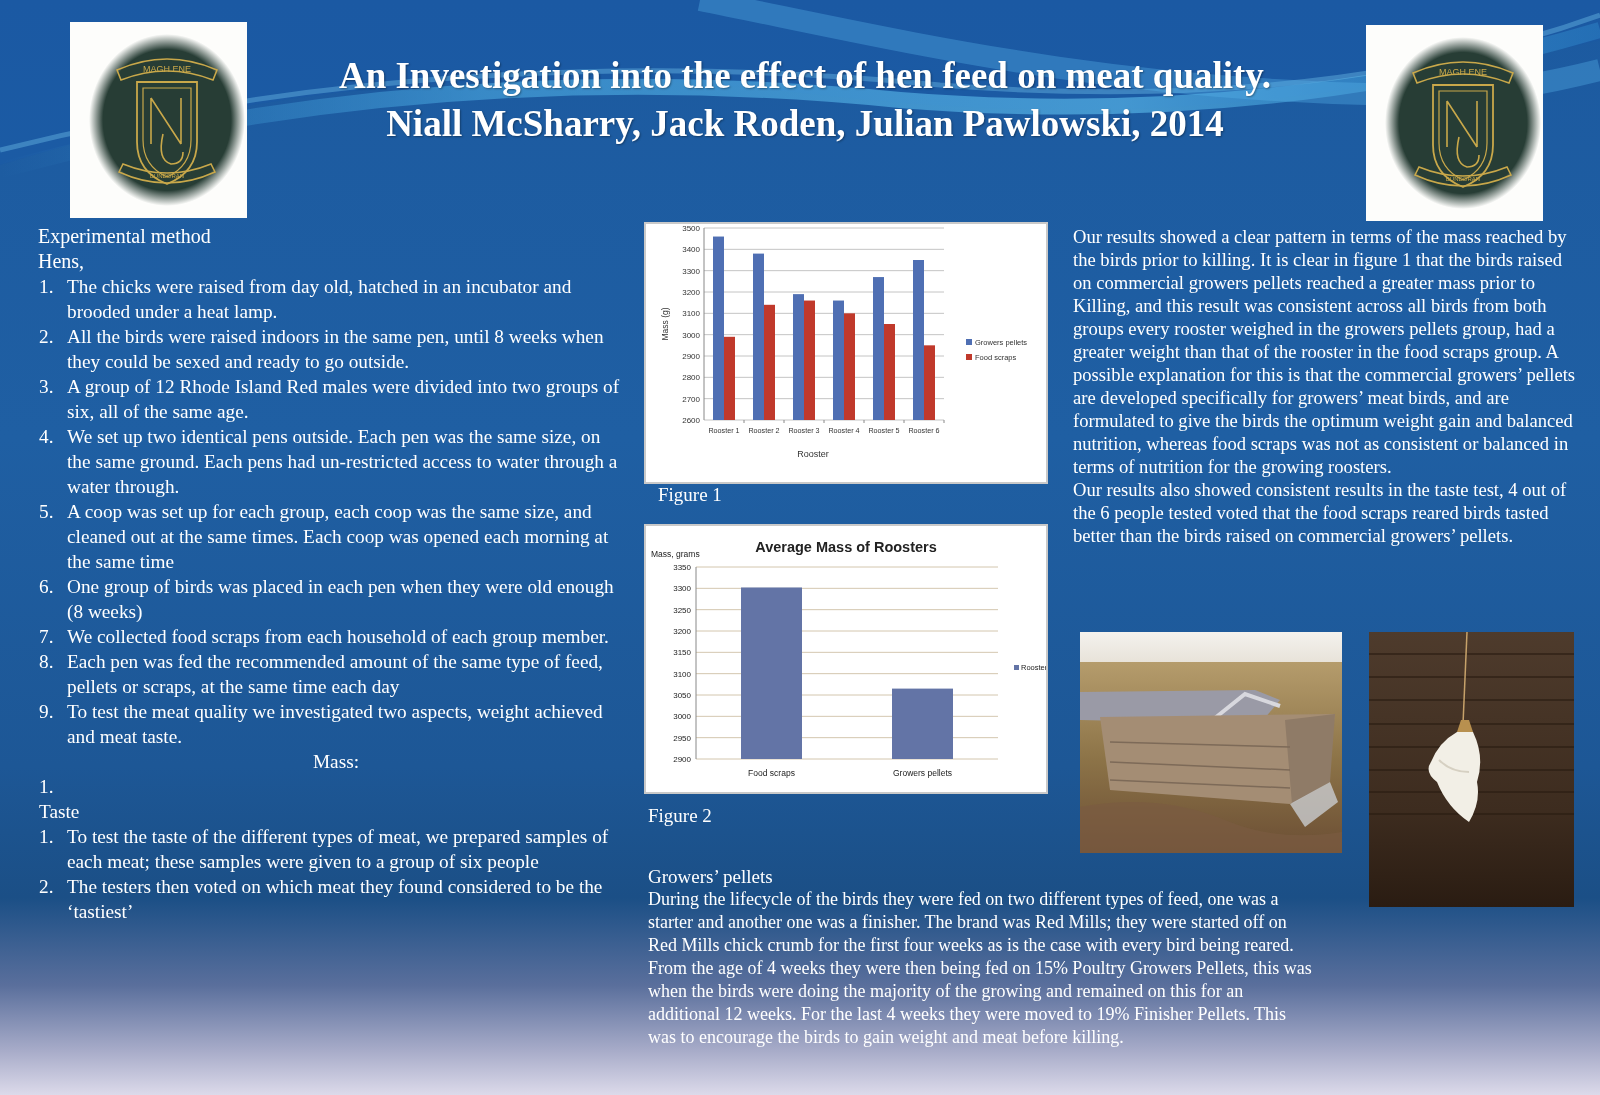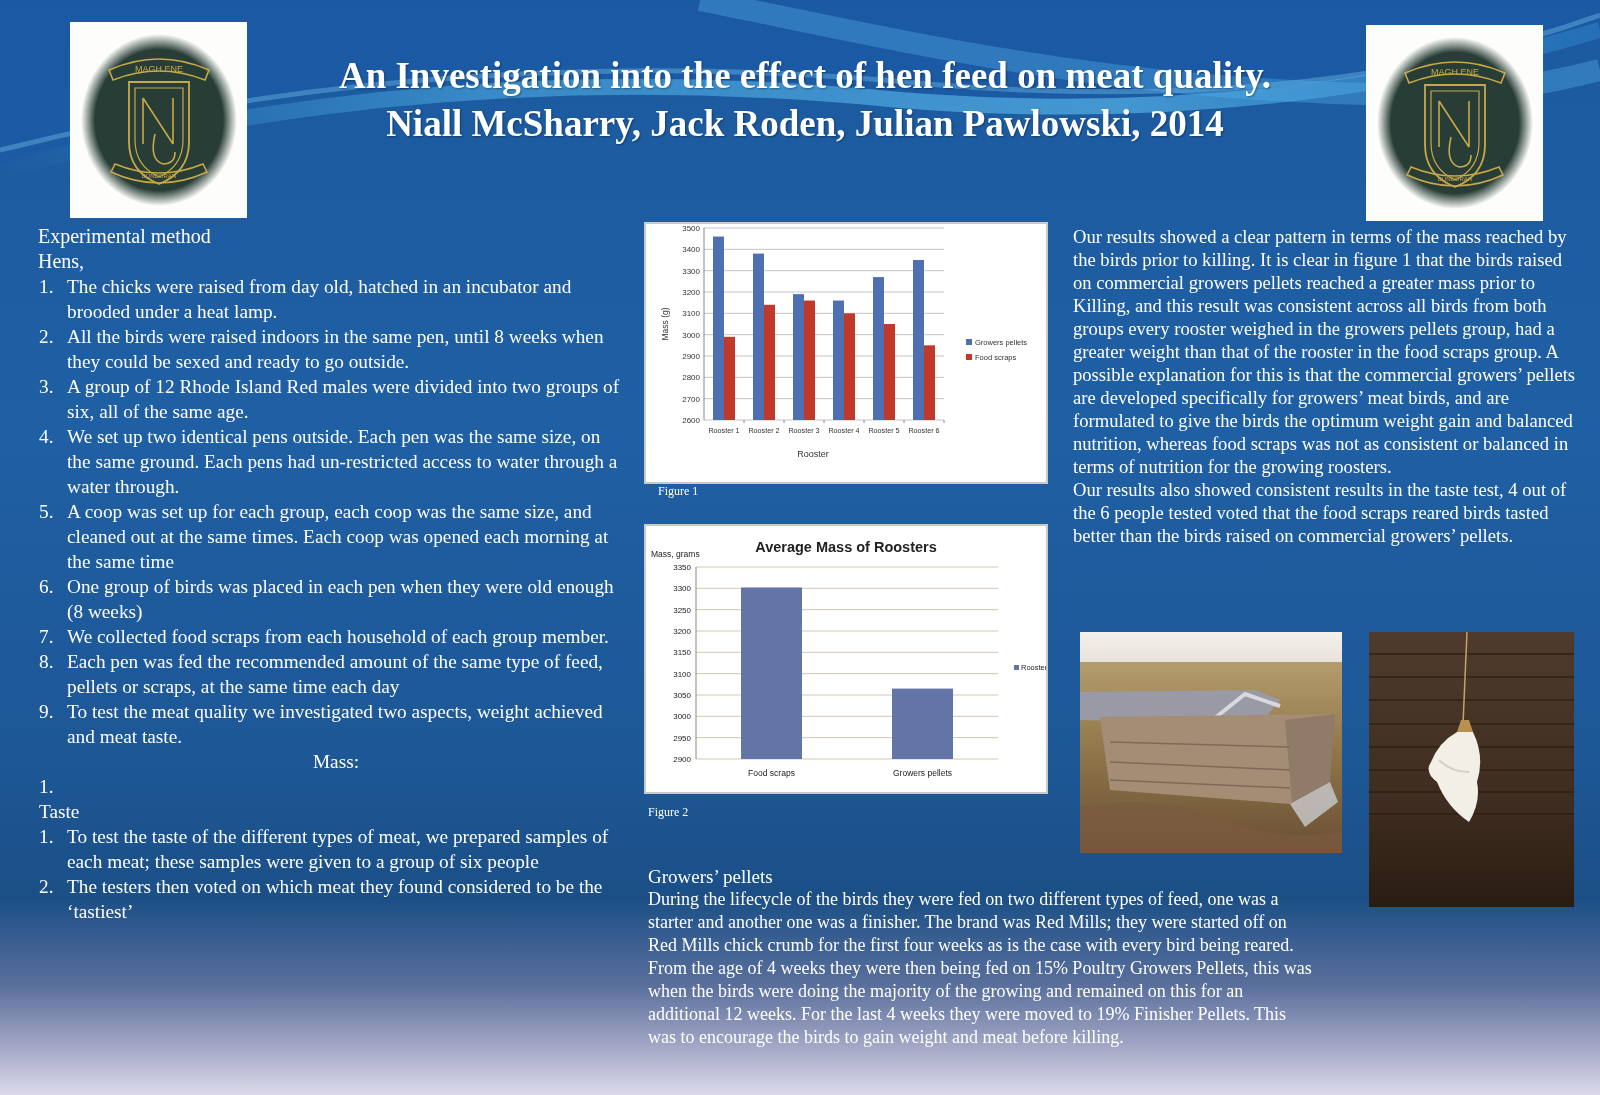--- a/index.html
+++ b/index.html
@@ -7,21 +7,21 @@
   body {
     position: relative;
     font-family: "Liberation Serif", "DejaVu Serif", serif;
     color: #ffffff;
     background: linear-gradient(180deg, #1c5aa0 0%, #1f5fa3 40%, #1d5796 70%, #1b4f86 82%, #5a6f9c 90%, #a8acc9 96%, #dcdaea 100%);
   }
   .swoosh {
     position: absolute; left: 0; top: 0; width: 1600px; height: 230px; pointer-events: none;
   }
   .logo-box {
-    position: absolute; background: #fdfdfb; display: flex; align-items: center; justify-content: center;
+    position: absolute; background: #fdfdfb; display: flex; align-items: center; justify-content: flex-end;
   }
   .logo-left { left: 70px; top: 22px; width: 177px; height: 196px; }
   .logo-right { left: 1366px; top: 25px; width: 177px; height: 196px; }
   .title-block {
     position: absolute; left: 245px; top: 52px; width: 1120px; text-align: center;
     font-weight: bold; font-size: 37px; line-height: 48px;
     text-shadow: 1px 1px 2px rgba(0,0,0,0.35);
   }
   .col { position: absolute; font-size: 19.3px; line-height: 25px; }
   .col-left { left: 38px; top: 224px; width: 590px; }
@@ -29,21 +29,21 @@
   ol.steps { list-style: none; }
   ol.steps li { position: relative; padding-left: 29px; }
   ol.steps li .num { position: absolute; left: 1px; top: 0; }
   .subhead { padding-left: 6px; text-align: center; }
   .subhead2 { padding-left: 1px; margin-top: 25px; }
   .chart-frame {
     position: absolute; background: #fff; border: 2px solid #c9c9c9;
   }
   .fig1 { left: 644px; top: 222px; width: 404px; height: 262px; }
   .fig2 { left: 644px; top: 524px; width: 404px; height: 270px; }
-  .fig-caption { position: absolute; font-size: 12px; }
+  .fig-caption { position: absolute; font-size: 19px; }
   .cap1 { left: 658px; top: 484px; }
   .cap2 { left: 648px; top: 805px; }
   .col-right { left: 1073px; top: 225px; width: 505px; font-size: 18.6px; line-height: 23px; }
   .col-mid { left: 648px; top: 865px; width: 670px; font-size: 18px; line-height: 23px; }
   .photo { position: absolute; overflow: hidden; }
   .photo-coop { left: 1080px; top: 632px; width: 262px; height: 221px; }
   .photo-feather { left: 1369px; top: 632px; width: 205px; height: 275px; }
   svg text { font-family: "Liberation Sans", "DejaVu Sans", sans-serif; }
 </style>
 </head>

